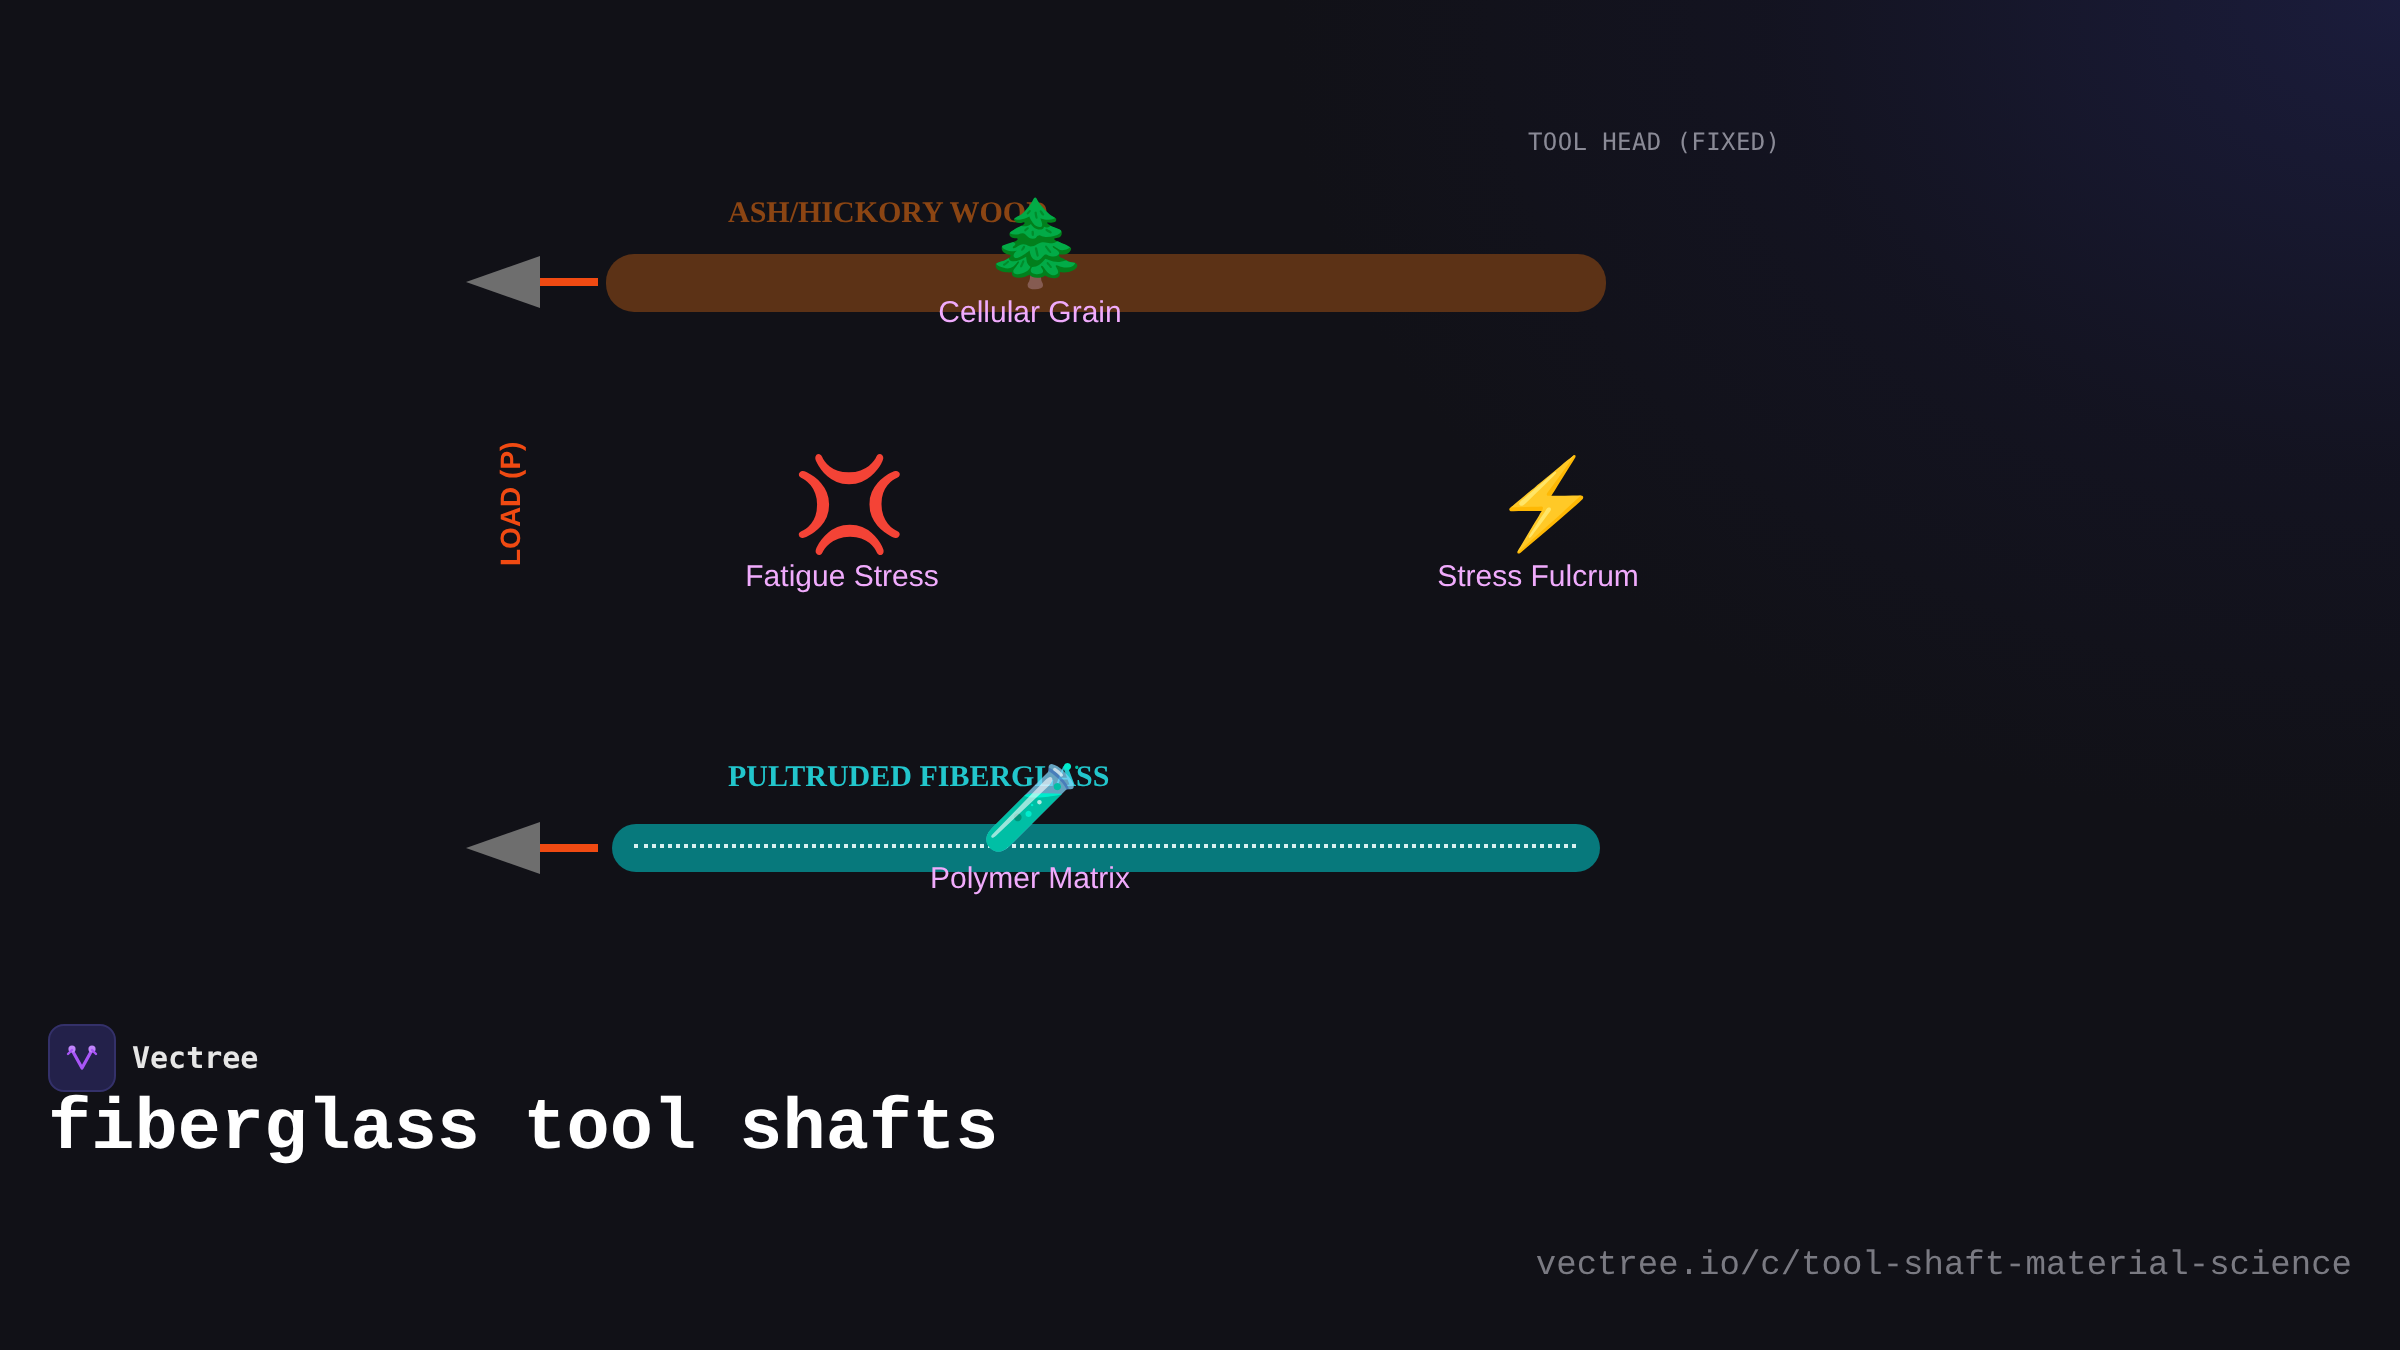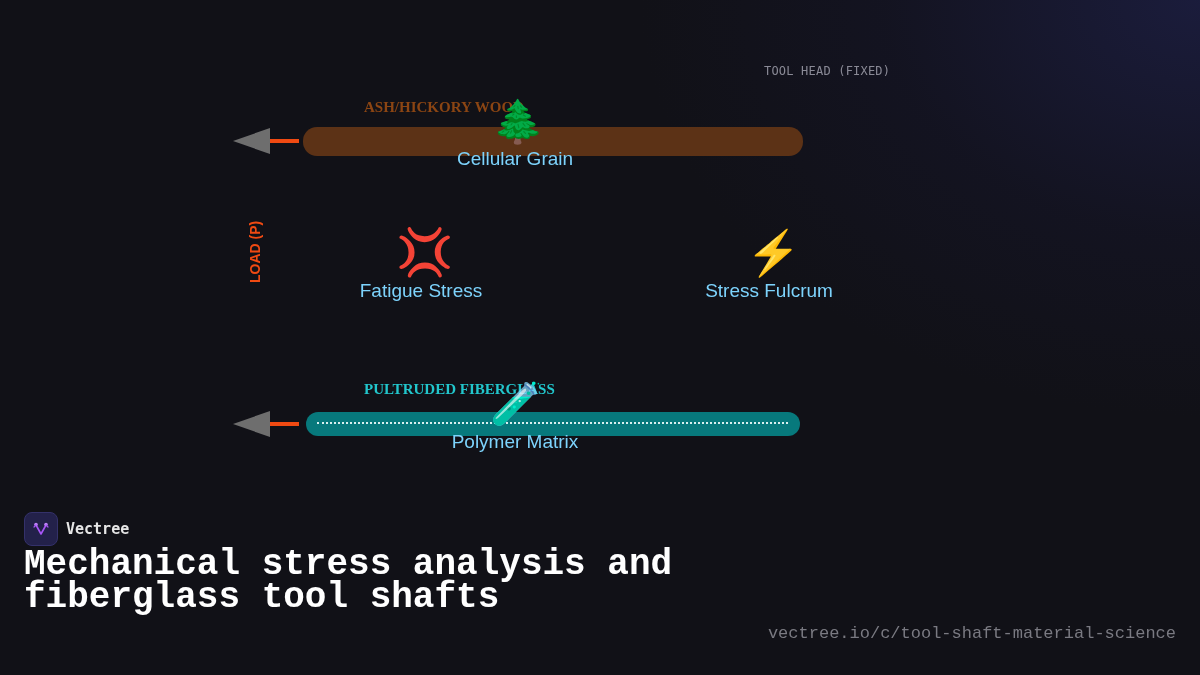--- a/index.html
+++ b/index.html
@@ -84,22 +84,22 @@
       background: #f04a12;
     }
     .icon-glyph {
       position: absolute;
       line-height: 1;
       text-align: center;
     }
     .node-label {
       position: absolute;
       font-family: "Liberation Sans", sans-serif;
-      font-size: 19px;
-      color: #7dd3fc;
+      font-size: 15px;
+      color: #f0abfc;
       white-space: nowrap;
       text-align: center;
       transform: translateX(-50%);
     }
     .load-label {
       position: absolute;
       left: 247px;
       top: 283px;
       transform-origin: 0 0;
       transform: rotate(-90deg);
@@ -196,17 +196,16 @@
       <path d="M4 5 L9 14 L14 5" stroke="#a855f7" stroke-width="1.6" fill="none" stroke-linecap="round" stroke-linejoin="round"></path>
       <circle cx="4" cy="4.5" r="1.8" fill="#c084fc"></circle>
       <circle cx="14" cy="4.5" r="1.8" fill="#c084fc"></circle>
       <path d="M2 7 L4 5 M16 7 L14 5" stroke="#a855f7" stroke-width="1.2" stroke-linecap="round"></path>
     </svg>
   </div>
   <div class="brand-name">Vectree</div>
 </div>
 
 <div class="page-title">
-  <span>Mechanical stress analysis and</span>
   <span>fiberglass tool shafts</span>
 </div>
 
 <div class="source-url">vectree.io/c/tool-shaft-material-science</div>
 
 </body></html>

